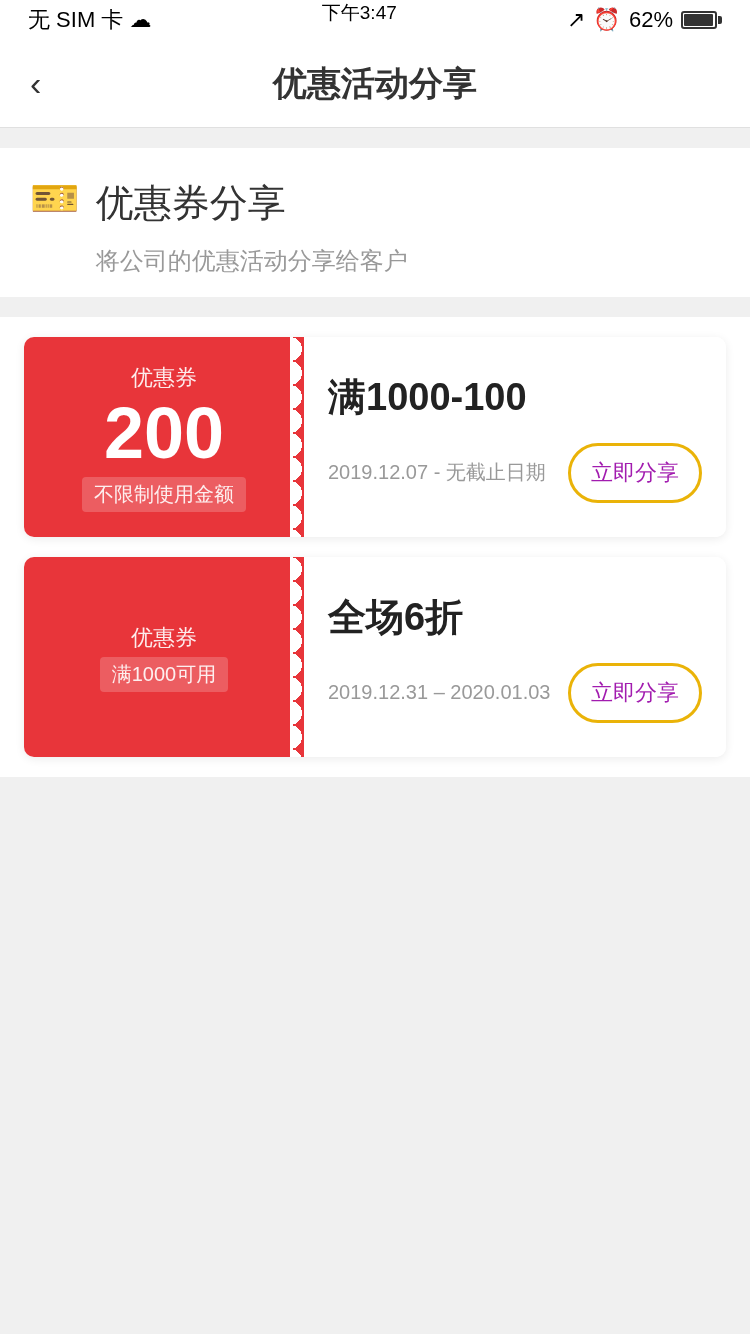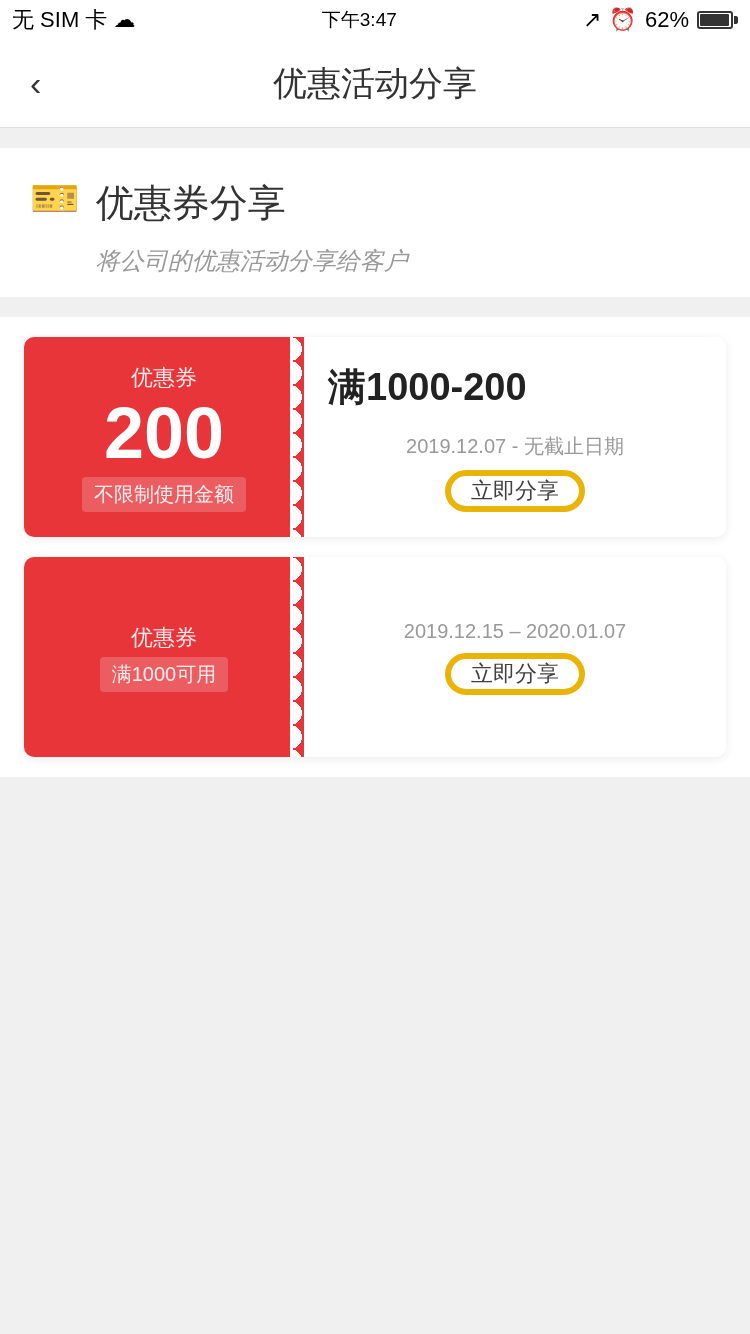--- a/index.html
+++ b/index.html
@@ -11,23 +11,22 @@
       background: #f0f0f0;
       overflow-x: hidden;
     }
 
     
     .status-bar {
       width: 750px;
       height: 40px;
       background: #fff;
       display: flex;
-      align-items: center;
       justify-content: space-between;
-      padding: 0 12px;
+      padding: 0 28px;
       font-size: 24px;
     }
     .status-left {
       display: flex;
       align-items: center;
       gap: 8px;
       font-size: 22px;
     }
     .status-center {
       font-size: 19px;
@@ -80,21 +79,21 @@
     }
     .nav-back {
       position: absolute;
       left: 30px;
       font-size: 34px;
       color: #333;
       cursor: pointer;
     }
     .nav-title {
       font-size: 34px;
-      font-weight: 400;
+      font-weight: 700;
       color: #333;
     }
 
     
     .section-header {
       background: #fff;
       padding: 30px 30px 20px 30px;
       display: flex;
       align-items: flex-start;
       gap: 16px;
@@ -107,21 +106,20 @@
     .section-text-block {}
     .section-title {
       font-size: 38px;
       font-weight: 400;
       color: #333;
       margin-bottom: 16px;
     }
     .section-subtitle {
       font-size: 24px;
       color: #999;
-      font-style: italic;
     }
 
     
     .coupon-list {
       background: #fff;
       padding: 20px 24px;
       margin-top: 20px;
       display: flex;
       flex-direction: column;
       gap: 20px;
@@ -202,33 +200,32 @@
       font-size: 38px;
       font-weight: 600;
       color: #222;
       margin-bottom: 20px;
     }
     .coupon-footer {
       display: flex;
       align-items: center;
       justify-content: space-between;
       gap: 10px;
-      flex-direction: column;
     }
     .coupon-date {
       font-size: 20px;
       color: #999;
       flex: 1;
     }
     .coupon-share-btn {
-      border: 6px solid #eab308;
+      border: 3px solid #eab308;
       border-radius: 30px;
-      padding: 0 20px;
+      padding: 12px 20px;
       font-size: 22px;
-      color: #404040;
+      color: #a21caf;
       background: #fff;
       cursor: pointer;
       white-space: nowrap;
     }
 
     
     .bottom-area {
       flex: 1;
       background: #f0f0f0;
       min-height: 600px;
@@ -269,34 +266,35 @@
 </div>
 
 <div class="coupon-list" id="coupon-list">
 <div class="coupon-card">
       <div class="coupon-left">
         <div class="coupon-label">优惠券</div>
         <div class="coupon-amount">200</div>
         <div class="coupon-condition">不限制使用金额</div>
       </div>
       <div class="coupon-right">
-        <div class="coupon-name">满1000-200</div>
+        <div class="coupon-name">满1000-100</div>
         <div class="coupon-footer">
           <span class="coupon-date">2019.12.07 - 无截止日期</span>
           <button class="coupon-share-btn">立即分享</button>
         </div>
       </div>
     </div>
     <div class="coupon-card">
       <div class="coupon-left">
         <div class="coupon-label">优惠券</div>
         <div class="coupon-condition">满1000可用</div>
       </div>
       <div class="coupon-right">
+        <div class="coupon-name">全场6折</div>
         <div class="coupon-footer">
-          <span class="coupon-date">2019.12.15 – 2020.01.07</span>
+          <span class="coupon-date">2019.12.31 – 2020.01.03</span>
           <button class="coupon-share-btn">立即分享</button>
         </div>
       </div>
     </div>
   </div>
 
 <div class="bottom-area"></div>
 
 </body></html>

